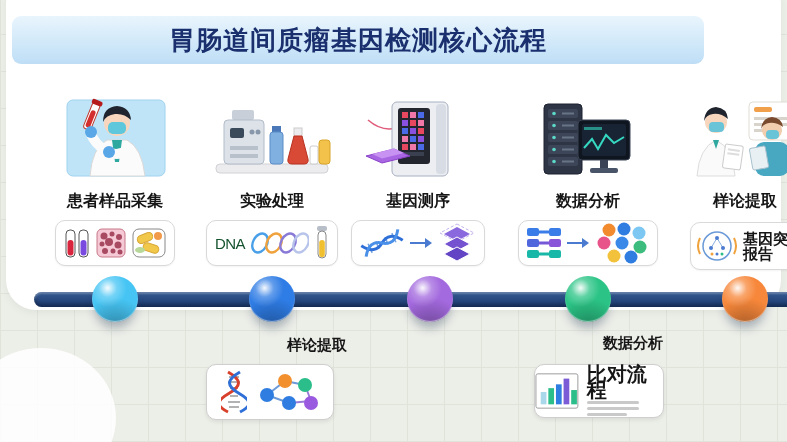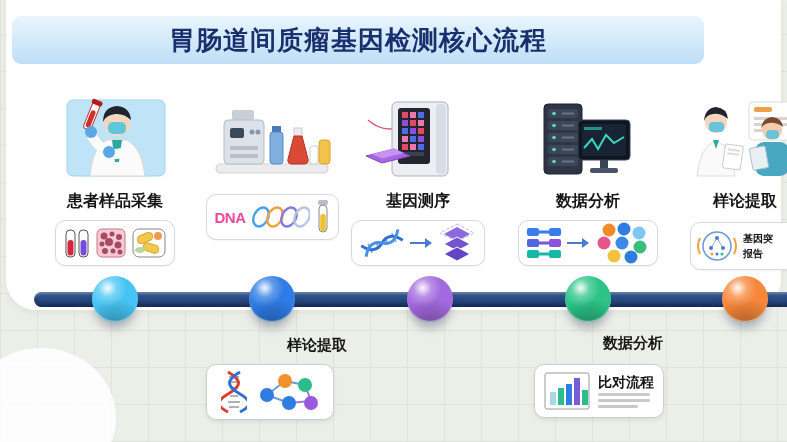--- a/index.html
+++ b/index.html
@@ -31,21 +31,21 @@
     position:absolute;top:90px;width:150px;text-align:left;
     display:flex;flex-direction:column;align-items:center;
   }
   .illus{height:96px;display:flex;align-items:center;justify-content:center;}
   .step-label{margin-top:4px;font-size:16px;font-weight:700;color:#161616;line-height:22px;}
   .mini-card{
     margin-top:8px;background:#fff;border:1px solid #d9d9d9;border-radius:10px;
     height:44px;display:flex;align-items:center;justify-content:center;gap:6px;
     padding:0 8px;box-shadow:0 1px 2px rgba(0,0,0,.05);
   }
-  .dna-text{font-size:15px;font-weight:700;color:#ec4899;letter-spacing:-0.5px;}
+  .dna-text{font-size:15px;font-weight:400;color:#14532d;letter-spacing:-0.5px;}
   .timeline-bar{
     position:absolute;left:34px;top:292px;width:760px;height:15px;
     border-radius:10px 0 0 10px;
     box-shadow:inset 0 2px 2px rgba(255,255,255,.25), inset 0 -3px 4px rgba(0,0,0,.3);
   }
   .sphere{
     position:absolute;top:276px;width:46px;height:46px;border-radius:50%;
     background:
       radial-gradient(circle at 34% 26%, rgba(255,255,255,.95) 0%, rgba(255,255,255,.25) 20%, rgba(255,255,255,0) 42%),
       radial-gradient(circle at 50% 125%, rgba(0,0,0,.38), rgba(0,0,0,0) 58%),
@@ -58,22 +58,22 @@
     position:absolute;background:#fff;border:1px solid #cfcfcf;border-radius:10px;
     display:flex;align-items:center;justify-content:center;gap:8px;
     box-shadow:0 2px 4px rgba(0,0,0,.08);
   }
   .report-card{
     position:absolute;left:690px;top:222px;width:114px;height:46px;
     background:#fff;border:1px solid #d9d9d9;border-radius:10px;
     display:flex;align-items:center;gap:6px;padding:0 6px;
     box-shadow:0 1px 2px rgba(0,0,0,.05);
   }
-  .report-text{font-size:10px;font-weight:700;color:#161616;line-height:15px;text-align:left;}
-  .compare-text{font-size:14px;font-weight:700;color:#161616;line-height:16px;text-align:left;}
+  .report-text{font-size:15px;font-weight:700;color:#161616;line-height:15px;text-align:left;}
+  .compare-text{font-size:20px;font-weight:700;color:#161616;line-height:16px;text-align:left;}
   .gray-lines{margin-top:3px;}
   .gray-lines div{height:3px;background:#c9c9c9;border-radius:2px;margin-top:3px;}
 </style>
 </head>
 <body>
 
 <div class="canvas">
   <div class="top-panel"></div>
   <div class="corner-blob"></div>
 
@@ -149,20 +149,21 @@
         <rect x="28" y="56" width="28" height="4" fill="#b8c0cc"></rect>
         <rect x="28" y="64" width="28" height="4" fill="#b8c0cc"></rect>
         <rect x="70" y="36" width="9" height="7" fill="#4a78b8"></rect>
         <rect x="68" y="42" width="13" height="32" rx="3" fill="#7fb0e0" stroke="#5a8cc8"></rect>
         <rect x="92" y="38" width="8" height="9" fill="#ececee" stroke="#ccc"></rect>
         <path d="M92,46 L100,46 L106,69 Q107,74 102,74 L90,74 Q85,74 86,69 Z" fill="#d84a35" stroke="#b83020"></path>
         <rect x="108" y="56" width="8" height="18" rx="2" fill="#fff" stroke="#ccc"></rect>
         <rect x="117" y="50" width="11" height="24" rx="3" fill="#f2c24a" stroke="#d8a428"></rect>
       </svg>
     </div>
+    <div class="step-label">实验处理</div>
     <div class="mini-card">
       <span class="dna-text">DNA</span>
       <svg width="58" height="26" viewBox="0 0 58 26">
         <ellipse cx="9" cy="13" rx="7" ry="10" transform="rotate(28 9 13)" fill="none" stroke="#4aa0e8" stroke-width="2.4"></ellipse>
         <ellipse cx="23" cy="13" rx="7" ry="10" transform="rotate(28 23 13)" fill="none" stroke="#f0a23c" stroke-width="2.4"></ellipse>
         <ellipse cx="37" cy="13" rx="7" ry="10" transform="rotate(28 37 13)" fill="none" stroke="#8a7ad8" stroke-width="2.4"></ellipse>
         <ellipse cx="50" cy="13" rx="7" ry="10" transform="rotate(28 50 13)" fill="none" stroke="#b8c4ea" stroke-width="2.4"></ellipse>
       </svg>
       <svg width="14" height="34" viewBox="0 0 14 34">
         <rect x="2" y="0" width="10" height="5" rx="2" fill="#b8bec8"></rect>

